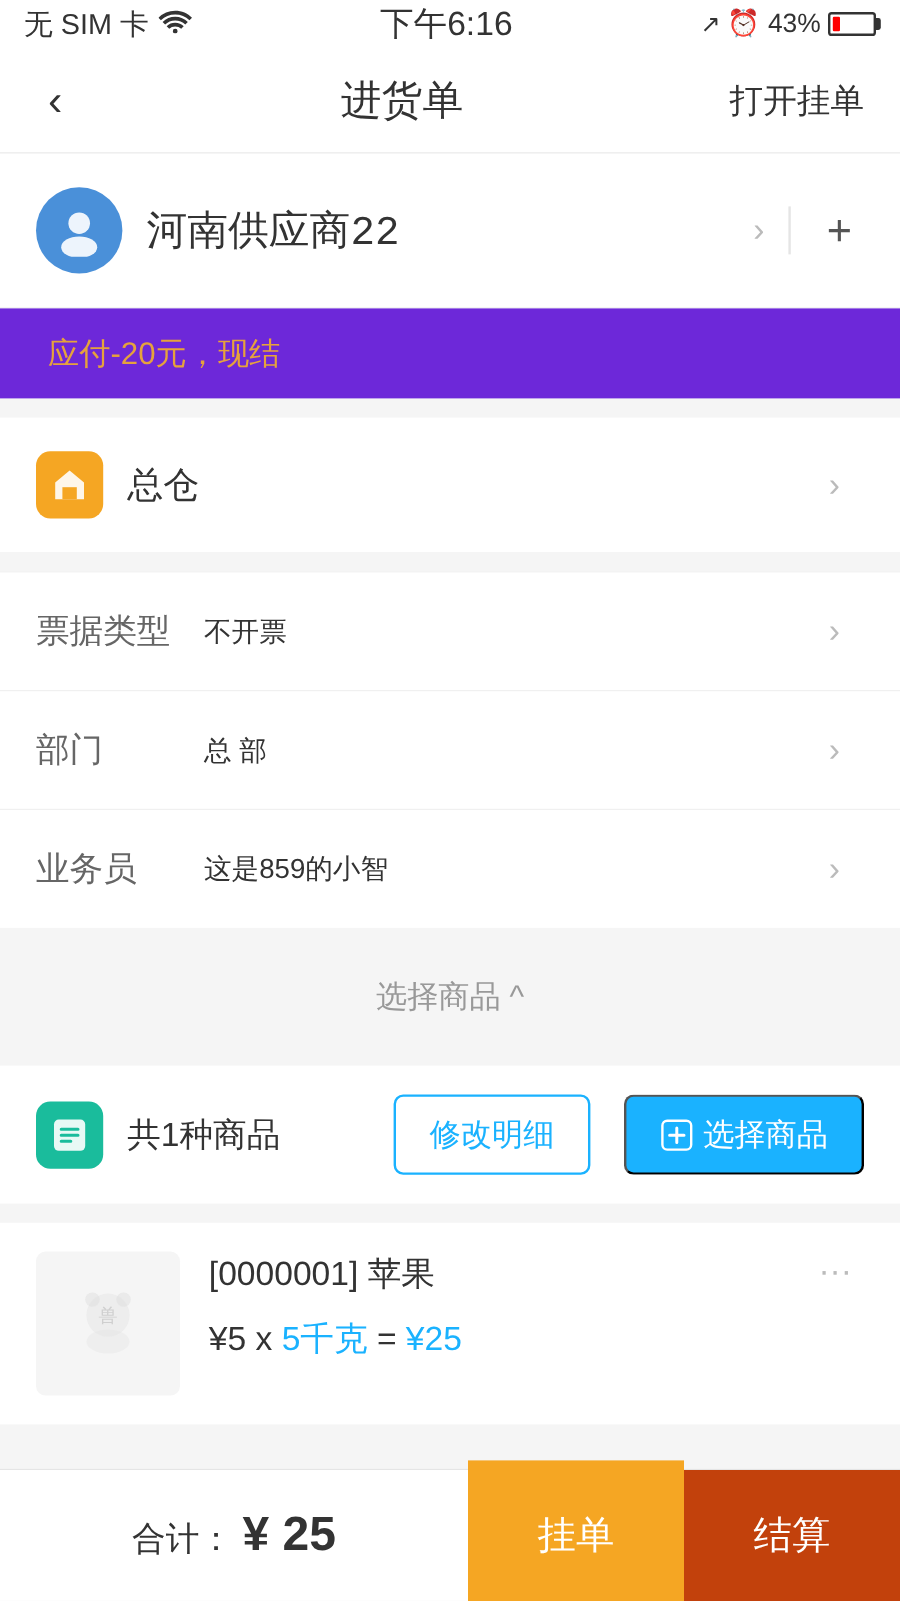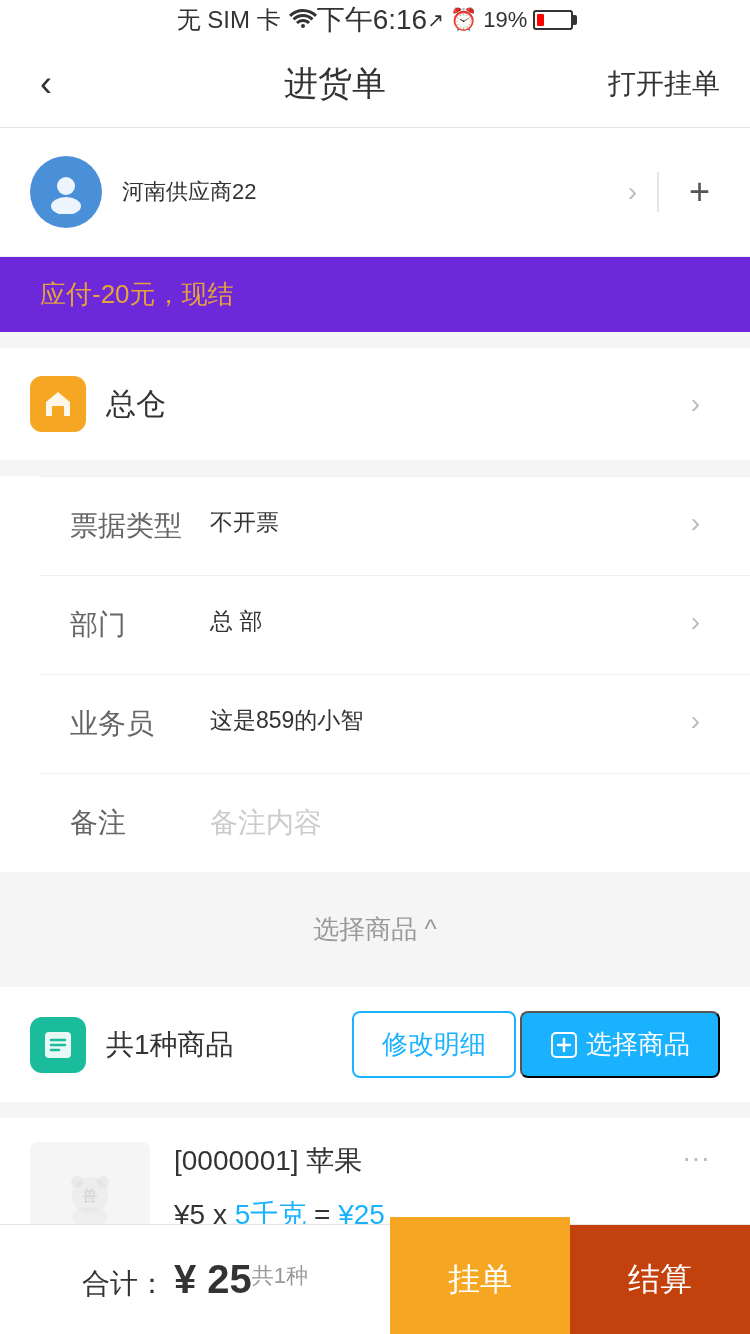--- a/index.html
+++ b/index.html
@@ -12,24 +12,25 @@
       font-size: 28px;
       color: #333;
     }
 
     
     .status-bar {
       height: 40px;
       background: #fff;
       display: flex;
       align-items: center;
-      justify-content: center;
+      justify-content: space-between;
       padding: 0 20px;
       font-size: 24px;
       color: #333;
+      gap: 24px;
     }
     .status-left { display: flex; align-items: center; gap: 8px; }
     .status-center { font-size: 28px; font-weight: 500; }
     .status-right { display: flex; align-items: center; gap: 6px; font-size: 22px; }
     .battery-icon {
       width: 40px; height: 20px; border: 2px solid #333; border-radius: 3px; position: relative; display: inline-flex; align-items: center; padding: 2px;
     }
     .battery-icon::after { content:''; position:absolute; right:-6px; top:50%; transform:translateY(-50%); width:4px; height:10px; background:#333; border-radius:0 2px 2px 0; }
     .battery-fill { height: 100%; width: 20%; background: red; border-radius: 1px; }
 
@@ -61,21 +62,21 @@
       align-items: center;
       padding: 28px 30px;
       border-bottom: 1px solid #f0f0f0;
     }
     .supplier-avatar {
       width: 72px; height: 72px; border-radius: 50%; background: #4a90d9;
       display: flex; align-items: center; justify-content: center;
       margin-right: 20px; flex-shrink: 0;
     }
     .supplier-avatar svg { width: 44px; height: 44px; }
-    .supplier-name { flex: 1; font-size: 22px; color: #333; }
+    .supplier-name { flex: 1; font-size: 34px; color: #333; font-family: Liberation Mono, monospace; }
     .chevron-right { color: #bbb; font-size: 28px; margin-right: 20px; }
     .add-btn { font-size: 36px; color: #555; padding: 0 10px; }
     .supplier-divider { width: 2px; height: 40px; background: #e5e5e5; margin-right: 20px; }
 
     
     .notice-bar {
       background: #6d28d9;
       padding: 20px 40px;
       font-size: 26px;
       color: #e6a23c;
@@ -91,24 +92,24 @@
     .warehouse-icon {
       width: 56px; height: 56px; border-radius: 12px; background: #f5a623;
       display: flex; align-items: center; justify-content: center;
       margin-right: 20px; flex-shrink: 0;
     }
     .warehouse-name { flex: 1; font-size: 30px; color: #333; }
 
     
     .form-row {
       display: flex;
+      align-items: center;
       padding: 30px 30px;
       background: #fff;
       border-top: 1px solid #f0f0f0;
-      margin-left: 40px;
     }
     .form-label { width: 140px; font-size: 28px; color: #666; flex-shrink: 0; }
     .form-value { flex: 1; font-size: 23px; color: #333; }
     .form-placeholder { flex: 1; font-size: 28px; color: #ccc; }
 
     
     .collapse-btn {
       background: #f5f5f5;
       text-align: center;
       padding: 24px;
@@ -131,21 +132,21 @@
       margin-right: 20px; flex-shrink: 0;
     }
     .products-count { flex: 1; font-size: 28px; color: #333; }
     .btn-outline {
       border: 2px solid #1ab2ff;
       color: #1ab2ff;
       background: #fff;
       padding: 14px 28px;
       border-radius: 8px;
       font-size: 26px;
-      margin-right: 4px;
+      margin-right: 28px;
       cursor: pointer;
     }
     .btn-primary {
       background: #1ab2ff;
       color: #fff;
       padding: 14px 28px;
       border-radius: 8px;
       font-size: 26px;
       cursor: pointer;
       display: flex; align-items: center; gap: 8px;
@@ -216,21 +217,21 @@
     <span>
       <svg width="28" height="22" viewBox="0 0 28 22">
           <path d="M14 18a2 2 0 1 1 0 4 2 2 0 0 1 0-4zm0-5c2.8 0 5.3 1.1 7.1 2.9l-2.1 2.1A7.07 7.07 0 0 0 14 16a7.07 7.07 0 0 0-5 2l-2.1-2.1A9.93 9.93 0 0 1 14 13zm0-5c4.1 0 7.8 1.7 10.5 4.3l-2.1 2.1A12.1 12.1 0 0 0 14 11c-3.3 0-6.3 1.3-8.4 3.4L3.5 12.3A14.94 14.94 0 0 1 14 8zm0-5C19.5 3 24.4 5.2 28 8.8l-2.1 2.1A16.95 16.95 0 0 0 14 6 16.95 16.95 0 0 0 2.1 10.9L0 8.8A19.92 19.92 0 0 1 14 3z" fill="#333"></path>
         </svg>
     </span>
   </div>
   <div class="status-center">下午6:16</div>
   <div class="status-right">
     <span style="font-size:20px;">↗</span>
     <span>⏰</span>
-    <span>19%</span>
+    <span>43%</span>
     <span class="battery-icon">
         <span class="battery-fill"></span>
       </span>
   </div>
 </div>
 
 <div class="nav-bar">
   <span class="nav-back">‹</span>
   <span class="nav-title">进货单</span>
   <span class="nav-action">打开挂单</span>
@@ -273,24 +274,20 @@
   </div>
   <div class="form-row">
     <span class="form-label">部门</span>
     <span class="form-value">总 部</span>
     <span class="chevron-right">›</span>
   </div>
   <div class="form-row">
     <span class="form-label">业务员</span>
     <span class="form-value">这是859的小智</span>
     <span class="chevron-right">›</span>
-  </div>
-  <div class="form-row">
-    <span class="form-label">备注</span>
-    <span class="form-placeholder">备注内容</span>
   </div>
 </div>
 
 <div class="collapse-btn section">选择商品 ^</div>
 
 <div class="section">
   <div class="products-header">
     <div class="products-icon">
       <svg width="34" height="34" viewBox="0 0 34 34" fill="none">
         <rect x="4" y="4" width="26" height="26" rx="4" fill="white" opacity="0.9"></rect>
@@ -338,21 +335,20 @@
 </div>
 
 <div class="spacer"></div>
 
 <div class="bottom-bar">
   <div class="total-area">
     <div class="total-main">
       <span>合计：</span>
       <span class="total-amount">¥ 25</span>
     </div>
-    <div class="total-sub">共1种</div>
   </div>
   <div class="btn-hang">
     <span>挂单</span>
   </div>
   <div class="btn-settle">
     <span>结算</span>
   </div>
 </div>
 
 </body></html>

